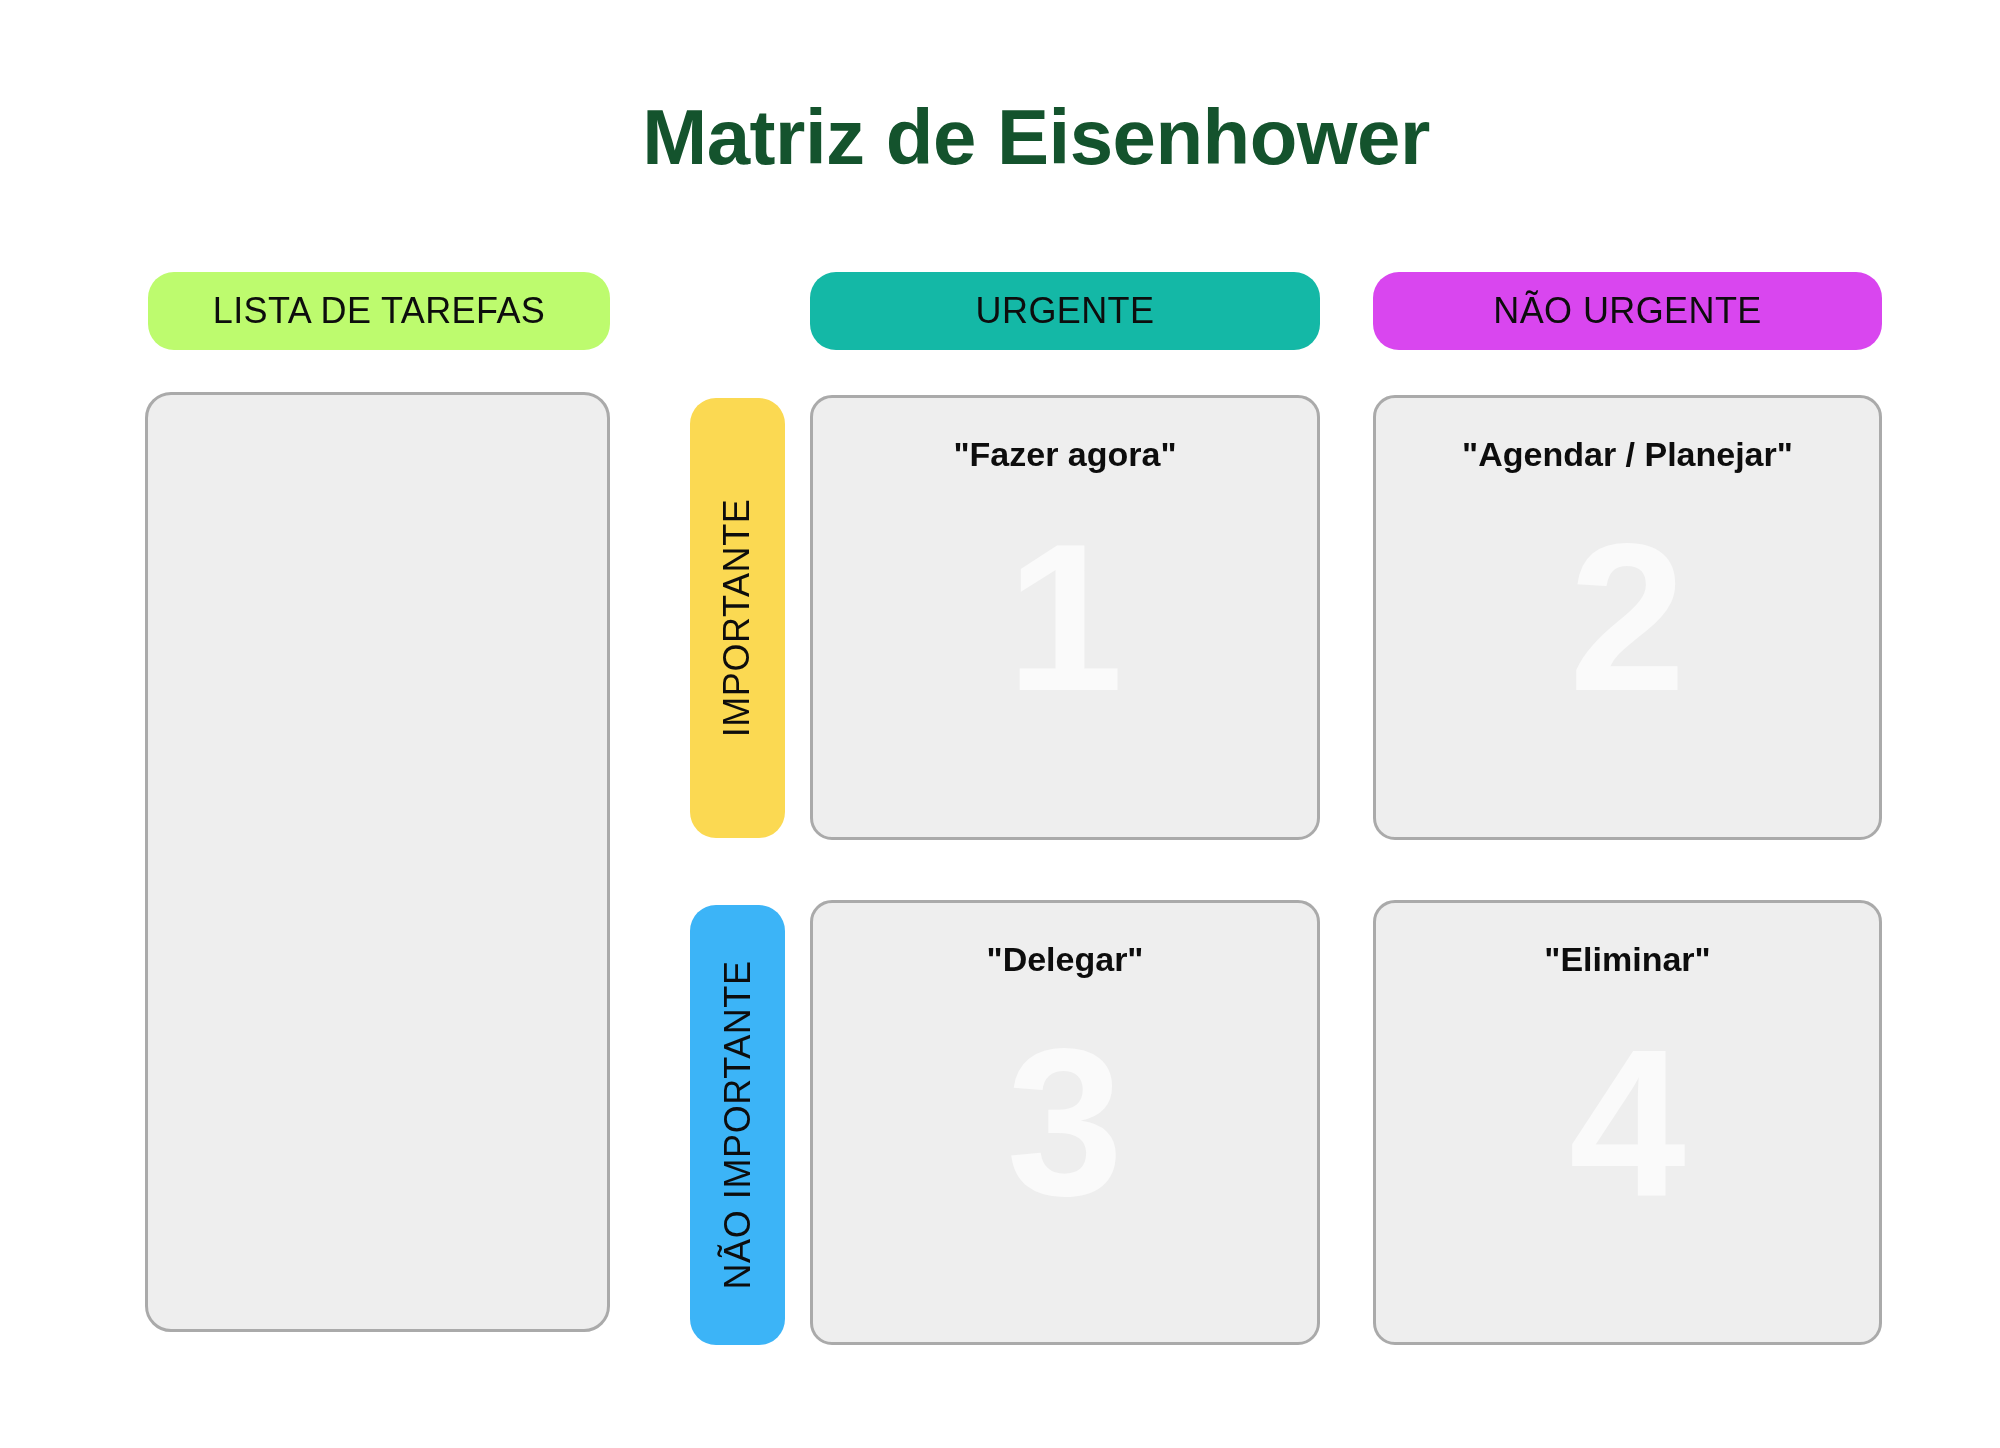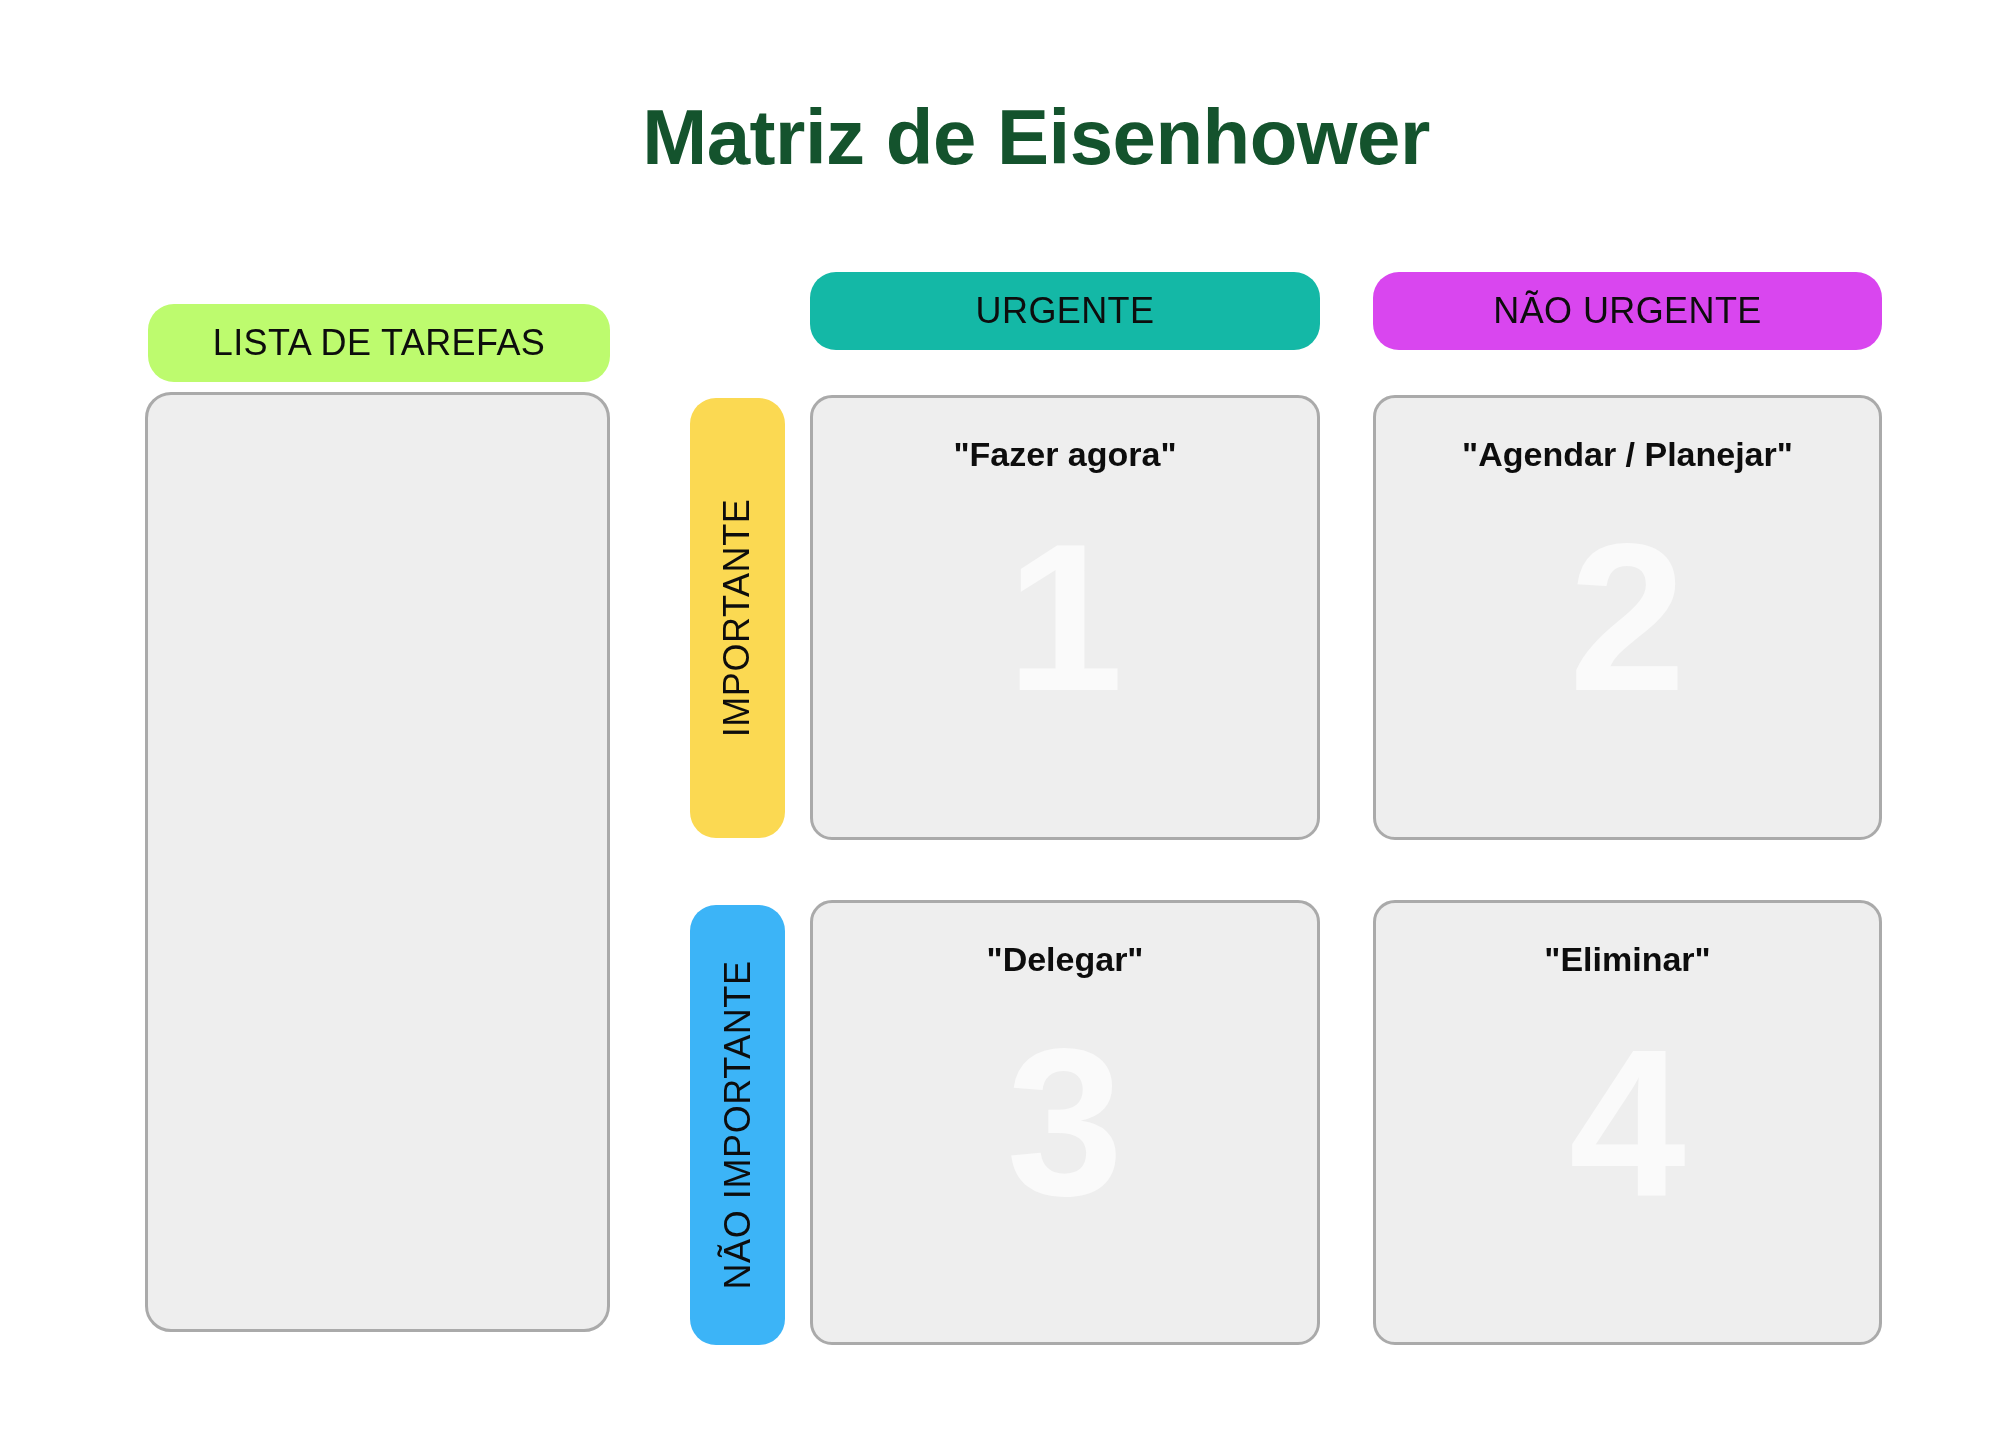--- a/index.html
+++ b/index.html
@@ -154,21 +154,21 @@
   .quad-3 { left: 810px;  top: 900px;  width: 510px; height: 445px; }
   .quad-4 { left: 1373px; top: 900px;  width: 509px; height: 445px; }
 </style>
 </head>
 <body style="background: rgb(255, 255, 255);">
 
 <div class="canvas">
 
   <div class="page-title">Matriz de Eisenhower</div>
 
-  <div class="pill pill-tasks" style="background: rgb(189, 251, 110); margin-top: 32px;">LISTA DE TAREFAS</div>
+  <div class="pill pill-tasks" style="background: rgb(189, 251, 110);">LISTA DE TAREFAS</div>
 
   <div class="pill pill-urgent" style="background: #14b8a6;">URGENTE</div>
 
   <div class="pill pill-not-urgent" style="background: #d946ef;">NÃO URGENTE</div>
 
   <div class="task-panel" style="background: rgb(238, 238, 238); border-color: rgb(170, 170, 170);"></div>
 
   <div class="vpill vpill-important" style="background: rgb(251, 217, 82);">
     <span>IMPORTANTE</span>
   </div>

